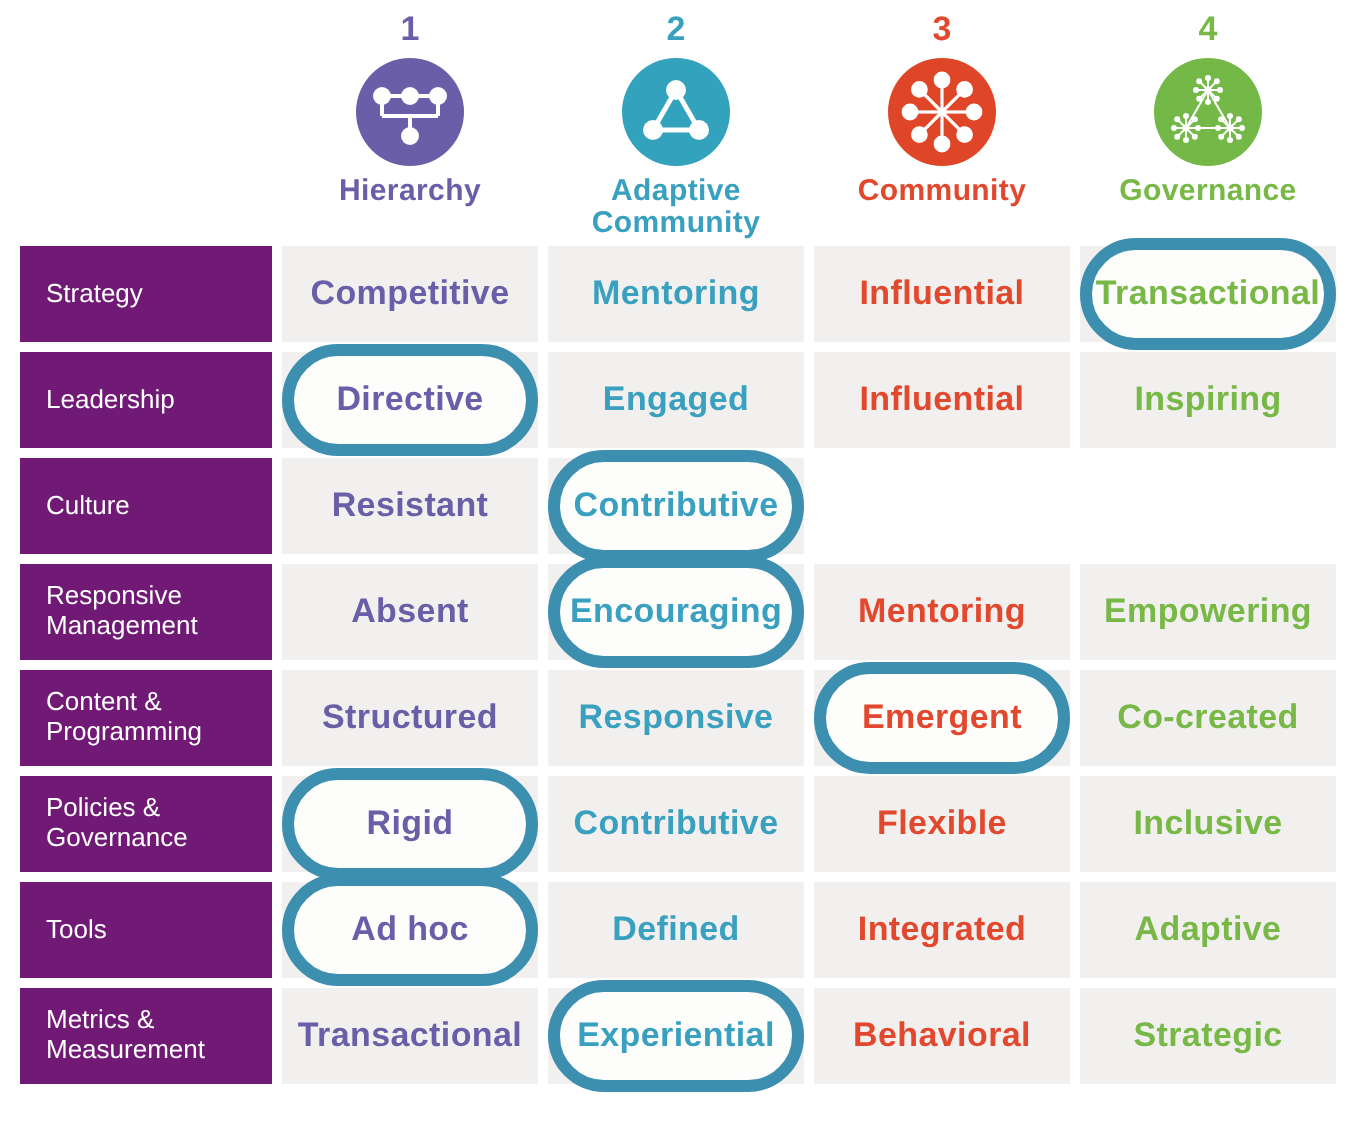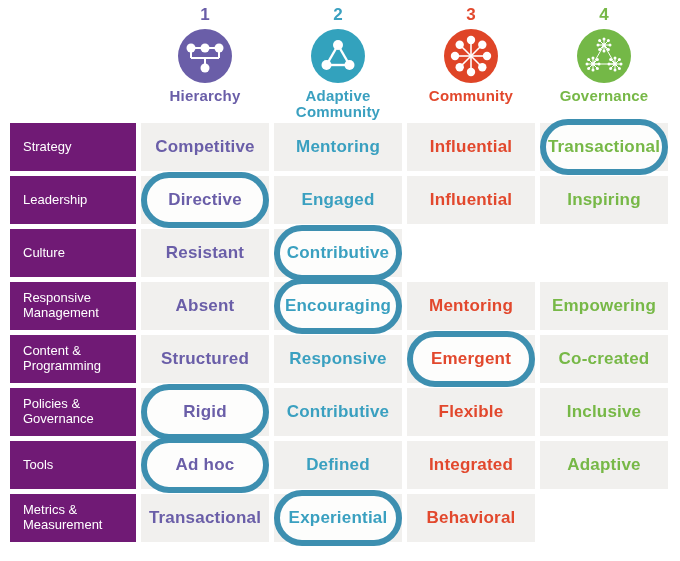--- a/index.html
+++ b/index.html
@@ -254,16 +254,19 @@
       <div class="row-header">Metrics &amp; Measurement</div>
       <div class="cell t1">
           <span>Transactional</span>
         </div>
       <div class="cell t2 circled">
           <span>Experiential</span>
         </div>
       <div class="cell t3">
           <span>Behavioral</span>
         </div>
+      <div class="cell t4">
+          <span>Strategic</span>
+        </div>
     </div>
 
   </div>
 </div>
 
 </body></html>

